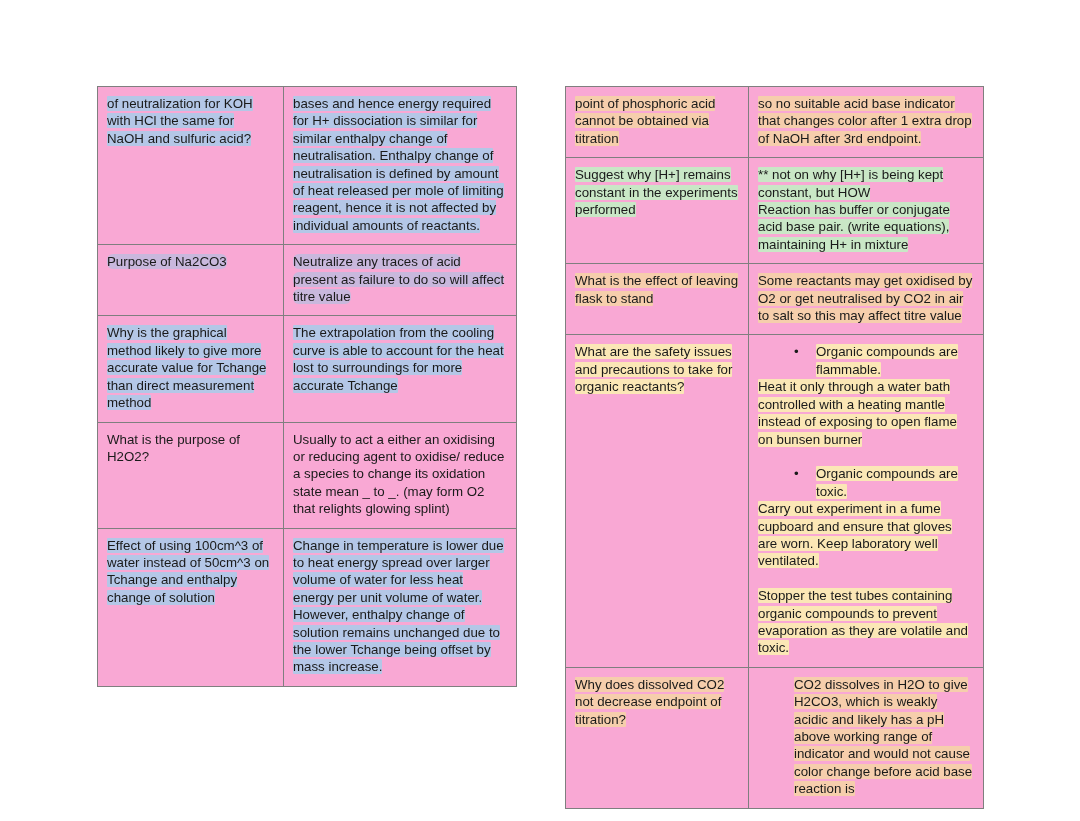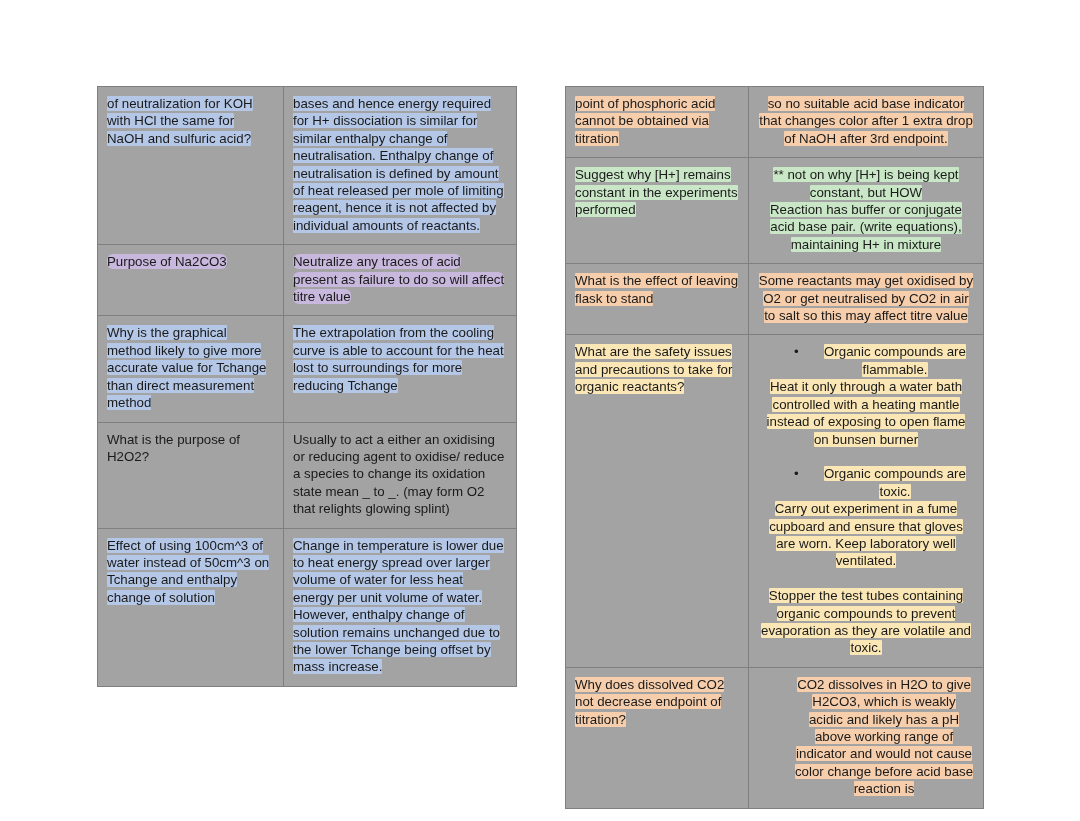--- a/index.html
+++ b/index.html
@@ -21,21 +21,21 @@
     position: absolute;
     inset: 0;
     background: #ffffff;
   }
 
   
   .notes-table {
     position: absolute;
     border-collapse: collapse;
     table-layout: fixed;
-    background: #a3a3a3;
+    background: #f9a8d4;
   }
   .notes-table.left {
     left: 97px;
     top: 86px;
     width: 419px;
   }
   .notes-table.right {
     left: 565px;
     top: 86px;
     width: 418px;
@@ -49,21 +49,21 @@
     font-size: 13.3px;
     line-height: 17.4px;
     color: #1a1a1a;
     word-wrap: break-word;
     overflow-wrap: break-word;
   }
 
   .notes-table.left td.q { width: 186px; }
   .notes-table.left td.a { width: 233px; }
   .notes-table.right td.q { width: 183px; }
-  .notes-table.right td.a { width: 235px; text-align: center; }
+  .notes-table.right td.a { width: 235px; }
 
   
   mark {
     background: transparent;
     color: inherit;
     padding: 0;
     border-radius: 1px;
     box-decoration-break: clone;
     -webkit-box-decoration-break: clone;
   }
@@ -124,21 +124,21 @@
         </td>
         <td class="a">
           <span class="cell-text"><mark class="purple">Neutralize any traces of acid present as failure to do so will affect titre value</mark></span>
         </td>
       </tr>
       <tr>
         <td class="q">
           <span class="cell-text"><mark class="blue">Why is the graphical method likely to give more accurate value for Tchange than direct measurement method</mark></span>
         </td>
         <td class="a">
-          <span class="cell-text"><mark class="blue">The extrapolation from the cooling curve is able to account for the heat lost to surroundings for more reducing Tchange</mark></span>
+          <span class="cell-text"><mark class="blue">The extrapolation from the cooling curve is able to account for the heat lost to surroundings for more accurate Tchange</mark></span>
         </td>
       </tr>
       <tr>
         <td class="q">
           <span class="cell-text"><mark class="none">What is the purpose of H2O2?</mark></span>
         </td>
         <td class="a">
           <span class="cell-text"><mark class="none">Usually to act a either an oxidising or reducing agent to oxidise/ reduce a species to change its oxidation state mean _ to _. (may form O2 that relights glowing splint)</mark></span>
         </td>
       </tr>

